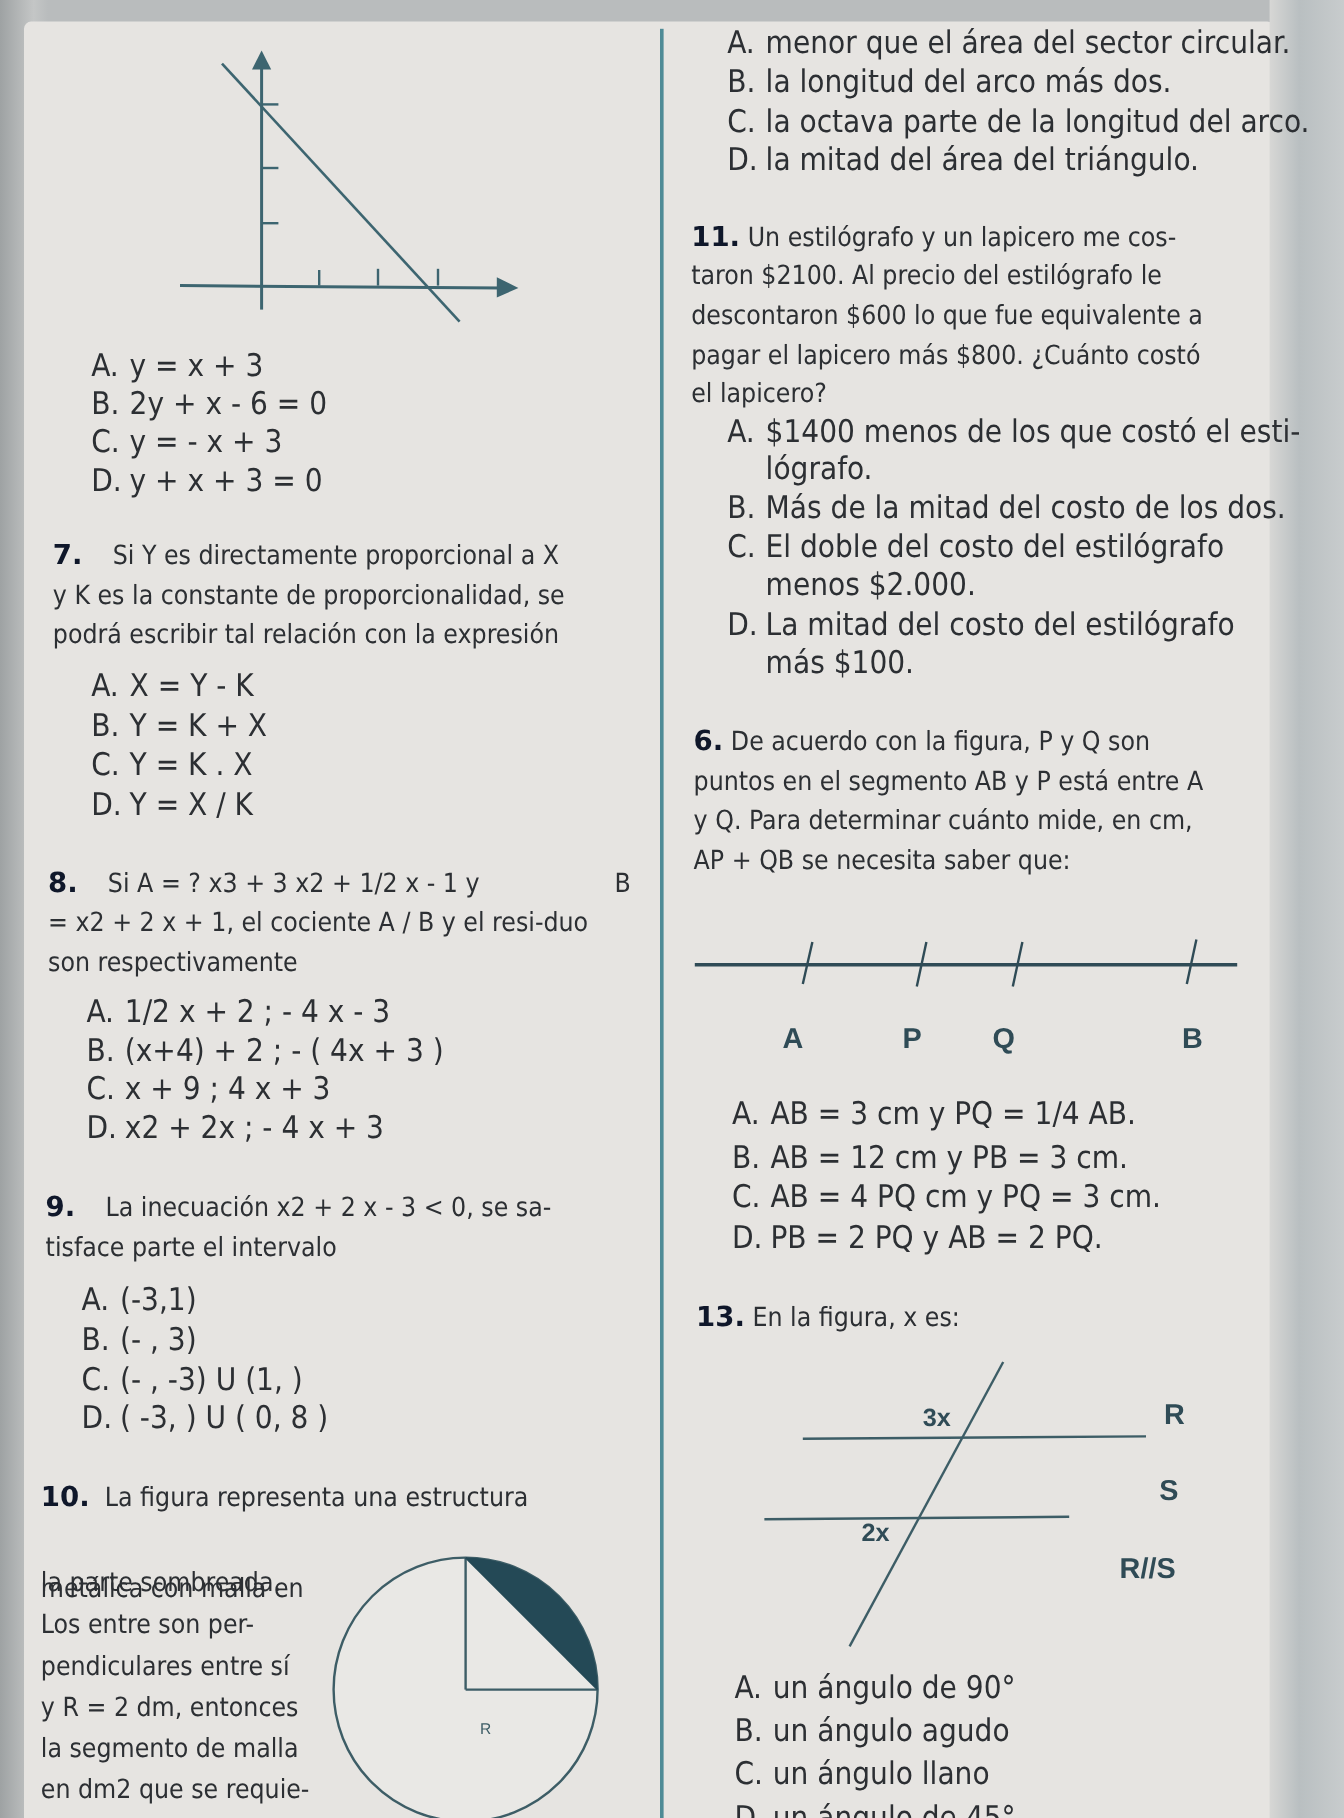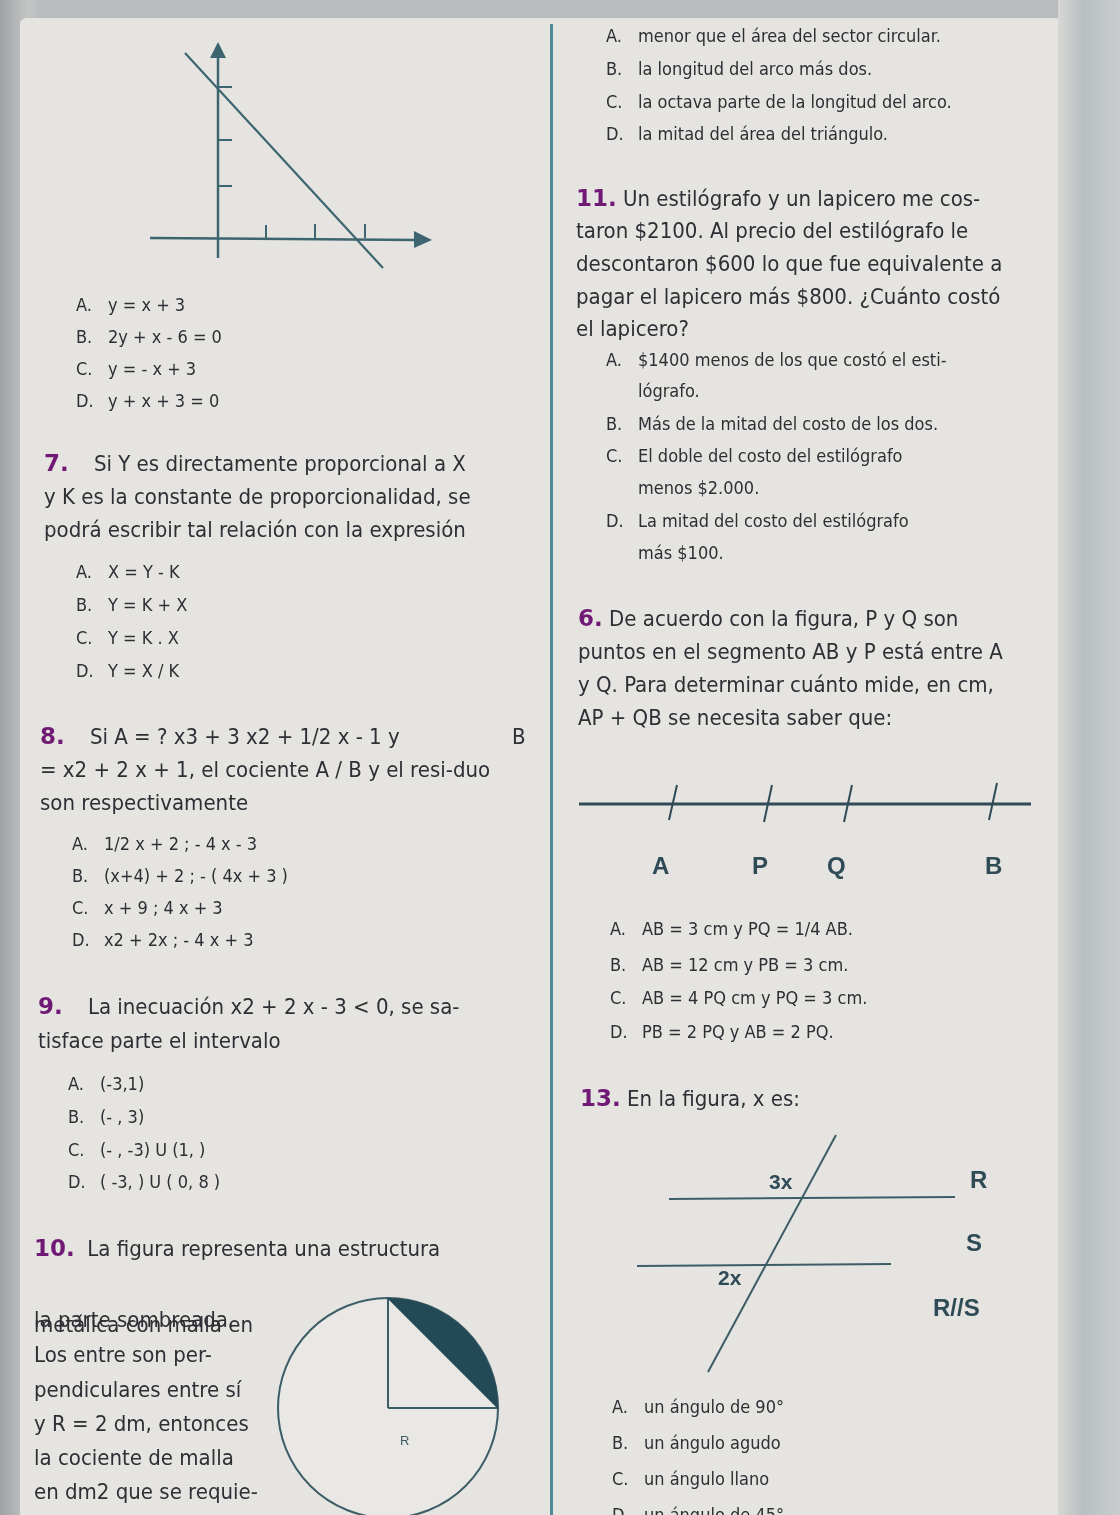--- a/index.html
+++ b/index.html
@@ -21,22 +21,22 @@
   .right-edge {
     position: absolute; right: 0; top: 0; width: 62px; height: 1515px;
     background: linear-gradient(90deg, #d7d7d5 0%, #b9bfc1 40%, #c8cccd 100%);
   }
   .col-divider {
     position: absolute; left: 550px; top: 24px; width: 3px; height: 1491px;
     background: #4f8b96;
   }
   .abs { position: absolute; }
   .t { font-size: 22px; line-height: 33px; white-space: nowrap; }
-  .qnum { font-weight: bold; font-family: "DejaVu Sans", "Liberation Sans", sans-serif; color: #701a75; font-size: 23px; }
-  .opt { font-size: 18px; line-height: 32px; white-space: nowrap; }
+  .qnum { font-weight: bold; font-family: "DejaVu Sans", "Liberation Sans", sans-serif; color: #0f172a; font-size: 23px; }
+  .opt { font-size: 26px; line-height: 32px; white-space: nowrap; }
   .opt .letter { display: inline-block; width: 32px; }
   .fig-label { font-family: "Liberation Sans", "DejaVu Sans", sans-serif; font-weight: bold; color: #2f4b56; font-size: 24px; }
   svg { position: absolute; overflow: visible; }
 </style>
 </head>
 <body>
 
 <div class="left-shade"></div>
 <div class="page"></div>
 <div class="right-edge"></div>
@@ -127,21 +127,21 @@
 </div>
 
 <div class="abs t" style="left:34px;top:1232px">
   <span class="qnum">10.</span>&nbsp;&nbsp;<span>La figura representa una estructura</span>
 </div>
 <div class="abs t" style="left:34px;top:1308px">metálica con malla en</div>
 <div class="abs t" style="left:34px;top:1303px">la parte sombreada.</div>
 <div class="abs t" style="left:34px;top:1338px">Los entre son per-</div>
 <div class="abs t" style="left:34px;top:1373px">pendiculares entre sí</div>
 <div class="abs t" style="left:34px;top:1407px">y R = 2 dm, entonces</div>
-<div class="abs t" style="left:34px;top:1441px">la cociente  de malla</div>
+<div class="abs t" style="left:34px;top:1441px">la segmento  de malla</div>
 <div class="abs t" style="left:34px;top:1475px">en dm2 que se requie-</div>
 
 <svg style="left:270px;top:1280px" width="270" height="240" viewBox="270 1280 270 240">
   <circle cx="388" cy="1408" r="110" fill="#e9e8e5" stroke="#3d5d66" stroke-width="2"></circle>
   <path d="M 388 1298 A 110 110 0 0 1 498 1408 Z" fill="#244956"></path>
   <polygon points="388,1298 498,1408 388,1408" fill="#e9e8e5"></polygon>
   <line x1="388" y1="1298" x2="388" y2="1408" stroke="#3d5d66" stroke-width="2"></line>
   <line x1="388" y1="1408" x2="498" y2="1408" stroke="#3d5d66" stroke-width="2"></line>
   <line x1="388" y1="1298" x2="498" y2="1408" stroke="#244956" stroke-width="1.5"></line>
   <text x="400" y="1445" font-family="Liberation Sans, sans-serif" font-size="13" fill="#3d5d66">R</text>

